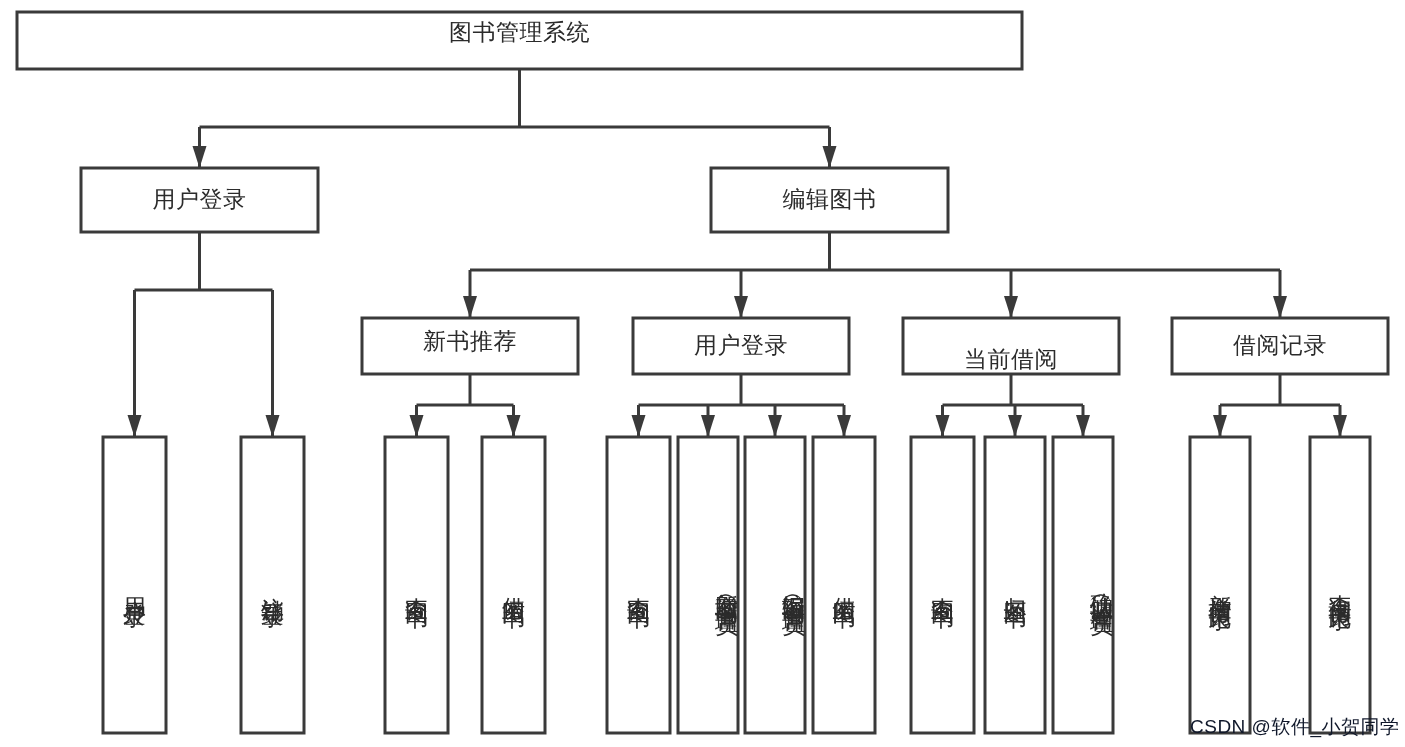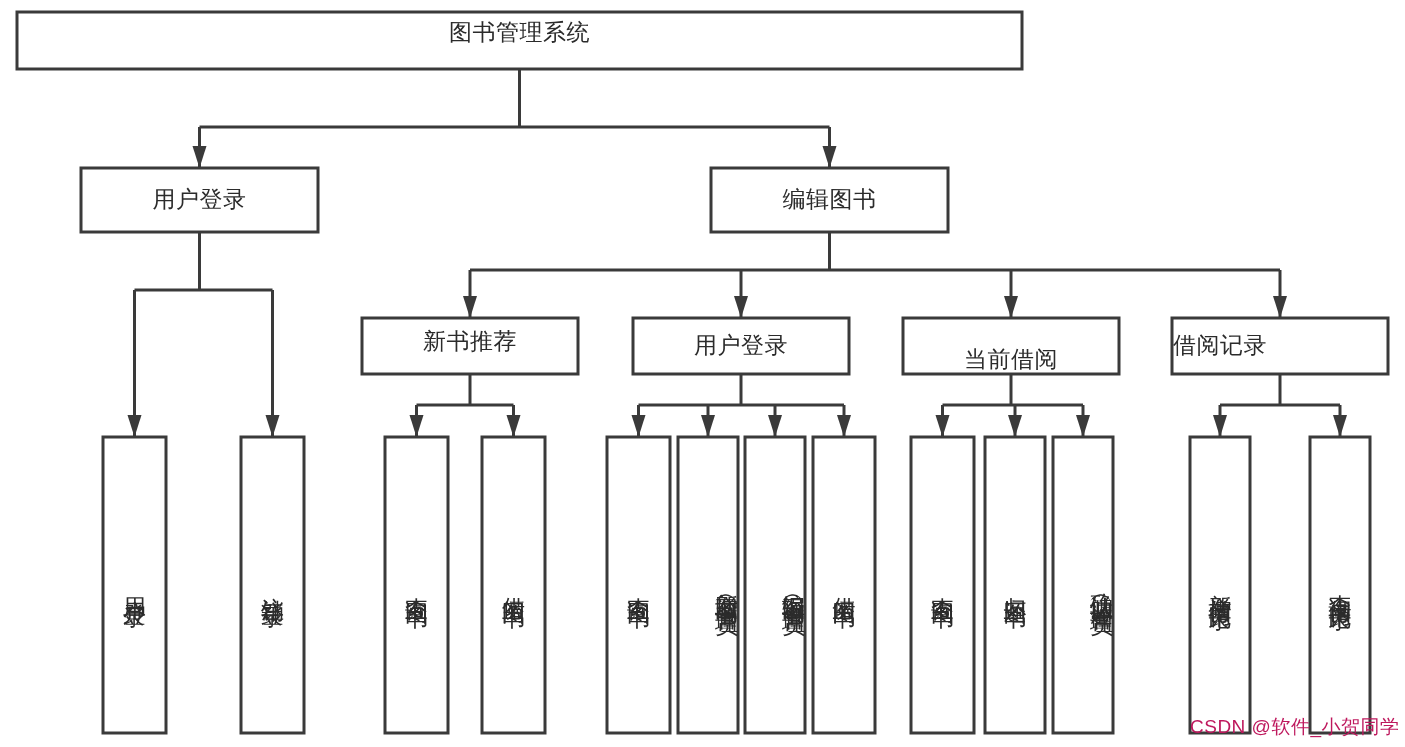--- a/index.html
+++ b/index.html
@@ -63,21 +63,21 @@
     line-height: 1;
     white-space: nowrap;
   }
   .v-label.align-top {
     align-items: flex-start;
     padding-top: 6px;
   }
   .watermark {
     position: absolute;
     font-size: 19px;
-    color: #be185d;
+    color: #0f172a;
     font-family: "Liberation Sans", "DejaVu Sans", sans-serif;
     white-space: nowrap;
     letter-spacing: 0.5px;
   }
 </style>
 </head>
 <body>
 
 <div id="diagram-root">
 
@@ -160,21 +160,21 @@
       </g>
   </svg>
 
   <div id="labels-layer">
       <div class="node-label h-label" style="left: 17px; top: 4px; width: 1005px; height: 57px;">图书管理系统</div>
       <div class="node-label h-label" style="left: 81px; top: 168px; width: 237px; height: 64px;">用户登录</div>
       <div class="node-label h-label" style="left: 711px; top: 168px; width: 237px; height: 64px;">编辑图书</div>
       <div class="node-label h-label" style="left: 362px; top: 318px; width: 216px; height: 48px;">新书推荐</div>
       <div class="node-label h-label" style="left: 633px; top: 318px; width: 216px; height: 56px;">用户登录</div>
       <div class="node-label h-label" style="left: 903px; top: 332px; width: 216px; height: 56px;">当前借阅</div>
-      <div class="node-label h-label" style="left: 1112px; top: 318px; width: 216px; height: 56px;">借阅记录</div>
+      <div class="node-label h-label" style="left: 1172px; top: 318px; width: 216px; height: 56px;">借阅记录</div>
       <div class="node-label v-label" style="left: 103px; top: 437px; width: 63px; height: 296px;">用户登录</div>
       <div class="node-label v-label" style="left: 241px; top: 437px; width: 63px; height: 296px;">注销登录</div>
       <div class="node-label v-label" style="left: 385px; top: 437px; width: 63px; height: 296px;">查询图书</div>
       <div class="node-label v-label" style="left: 482px; top: 437px; width: 63px; height: 296px;">借阅图书</div>
       <div class="node-label v-label" style="left: 607px; top: 437px; width: 63px; height: 296px;">查询图书</div>
       <div class="node-label v-label align-top" style="left: 678px; top: 437px; width: 60px; height: 296px;">新增图书（管理员）</div>
       <div class="node-label v-label align-top" style="left: 745px; top: 437px; width: 60px; height: 296px;">编辑图书（管理员）</div>
       <div class="node-label v-label" style="left: 813px; top: 437px; width: 62px; height: 296px;">借阅图书</div>
       <div class="node-label v-label" style="left: 911px; top: 437px; width: 63px; height: 296px;">查询图书</div>
       <div class="node-label v-label" style="left: 985px; top: 437px; width: 60px; height: 296px;">归还图书</div>

